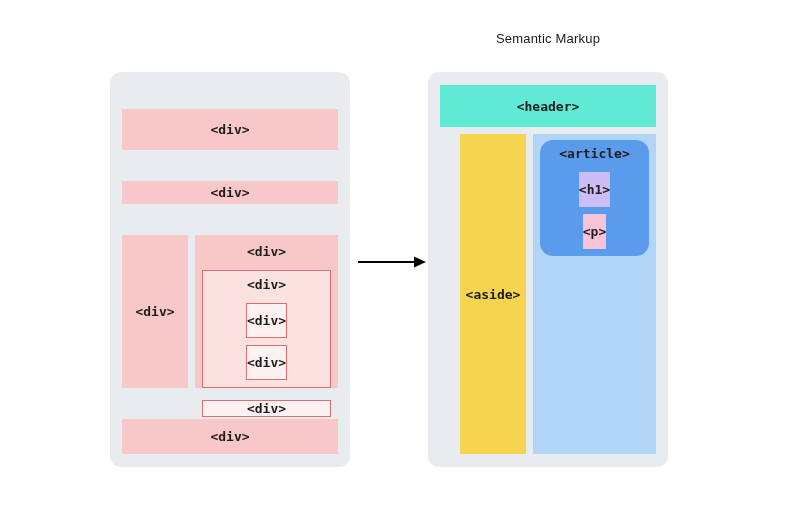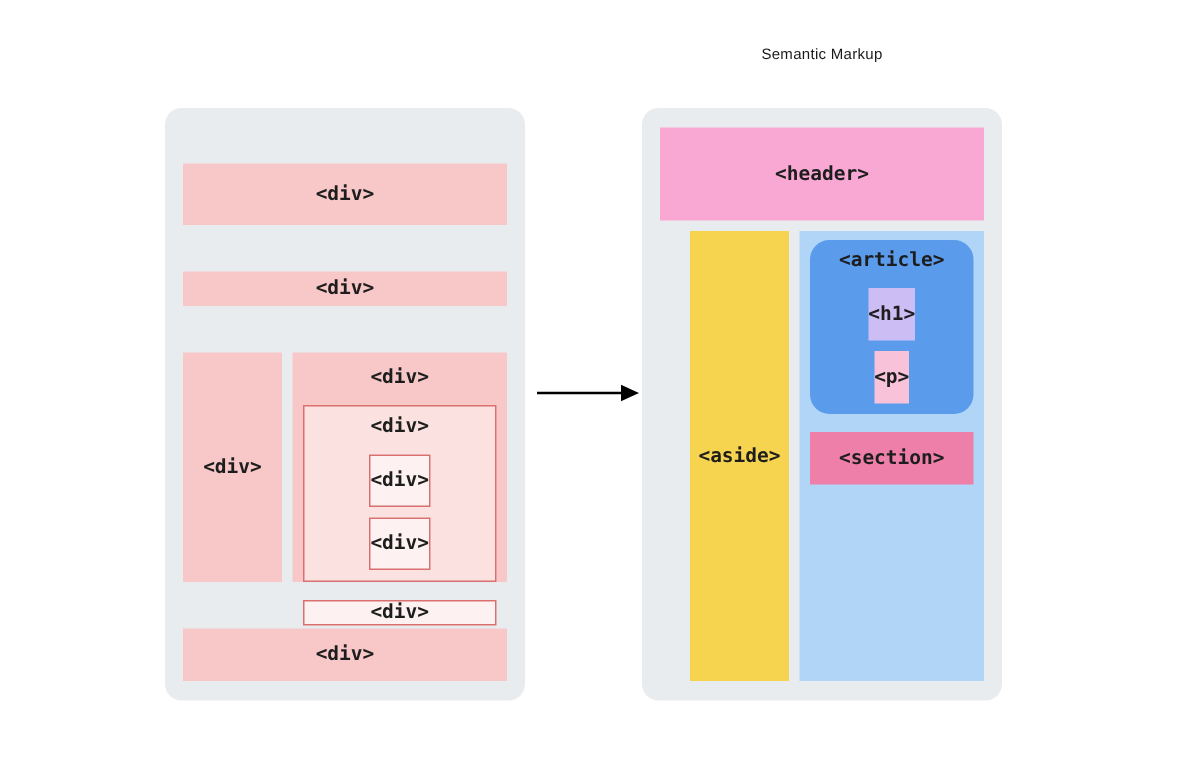--- a/index.html
+++ b/index.html
@@ -15,21 +15,21 @@
     overflow: hidden;
   }
 
   #diagram-title {
     position: absolute;
     left: 0;
     top: 31px;
     width: 800px;
     text-align: center;
     font-family: "Liberation Sans", sans-serif;
-    font-size: 10px;
+    font-size: 13px;
     color: #1a1a1a;
     letter-spacing: 0.2px;
   }
   
   #diagram-title .inner {
     display: inline-block;
     position: relative;
     left: 148px;
   }
 
@@ -102,21 +102,21 @@
     padding: 3px 7px 7px 7px;
     gap: 7px;
     flex: 0 0 auto;
   }
   #g-h1 { height: 35px; }
   #g-p { height: 35px; }
   #g-section { height: 35px; margin-top: 5px; }
   #g-footer { height: 45px; }
 
   
-  #m-header { height: 62px; background: #f9a8d4; }
+  #m-header { height: 42px; background: #5eead4; }
   #m-nav { height: 30px; background: #6ed3a8; }
   #m-body {
     flex: 1 1 auto;
     display: flex;
     flex-direction: row;
     gap: 7px;
     min-height: 0;
   }
   #m-aside { width: 66px; background: #f7d44f; margin-left: 20px; }
   #m-main {
@@ -196,17 +196,16 @@
     <div class="box" id="m-aside">&lt;aside&gt;</div>
 
     <div class="box" id="m-main">
 
       <div class="box" id="m-article">
         <span class="tag-label">&lt;article&gt;</span>
         <div class="box" id="m-h1">&lt;h1&gt;</div>
         <div class="box" id="m-p">&lt;p&gt;</div>
       </div>
 
-      <div class="box" id="m-section">&lt;section&gt;</div>
     </div>
   </div>
 
 </div>
 
 </body></html>

